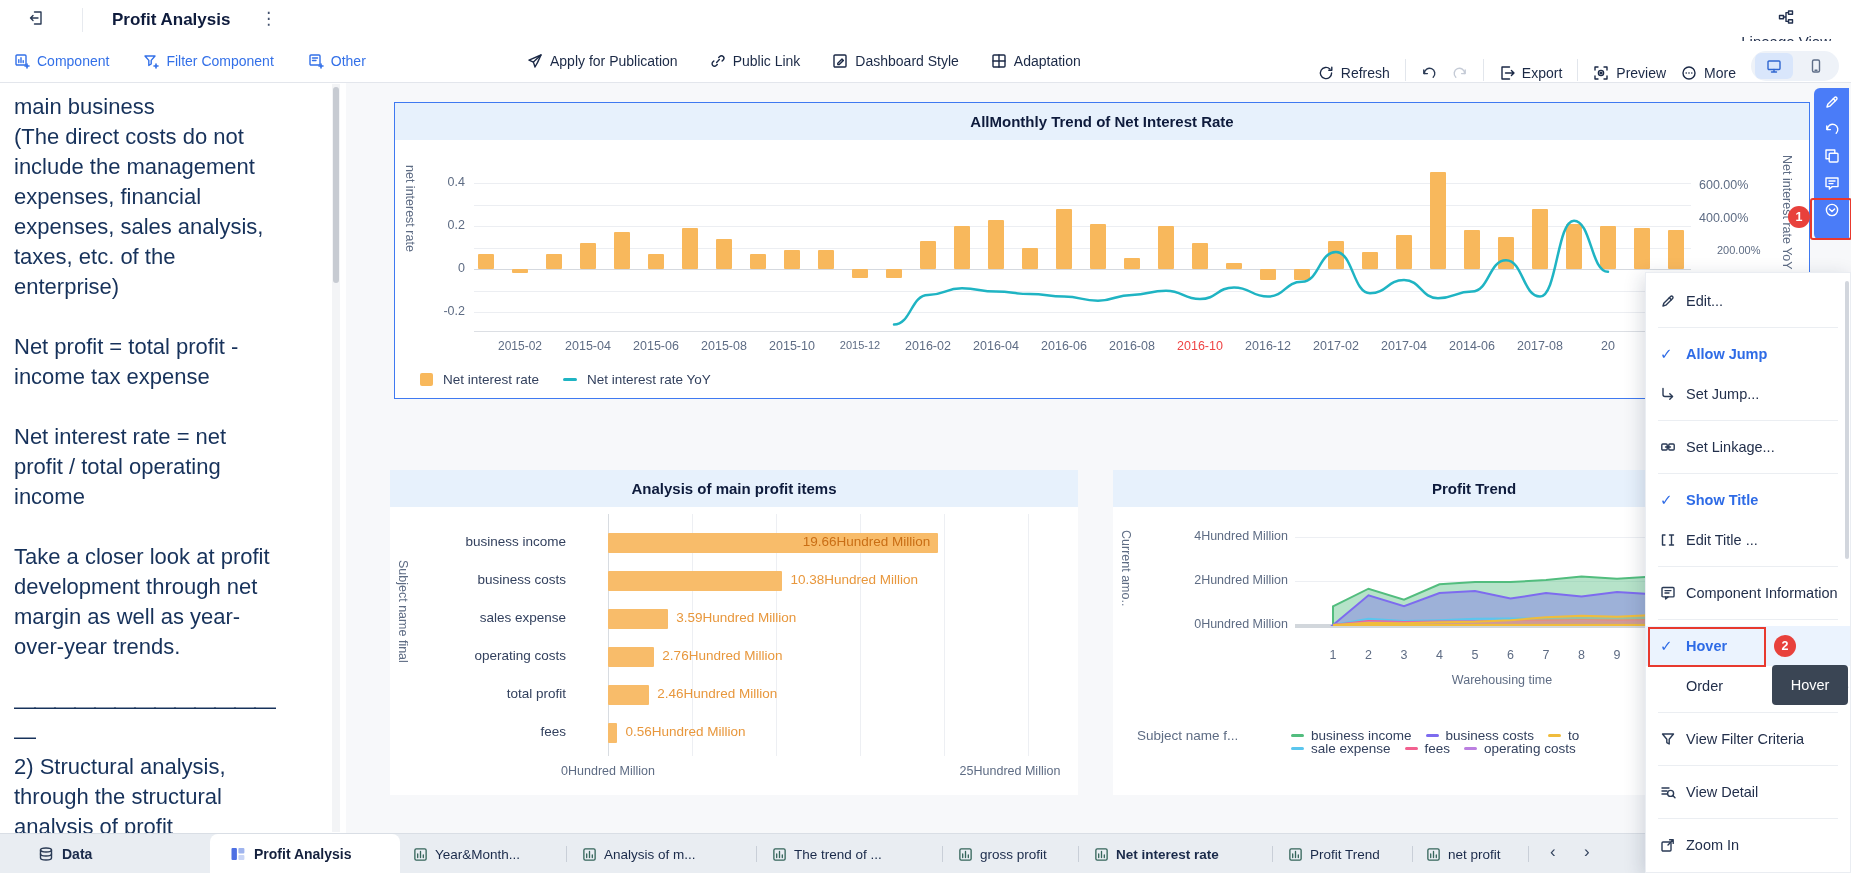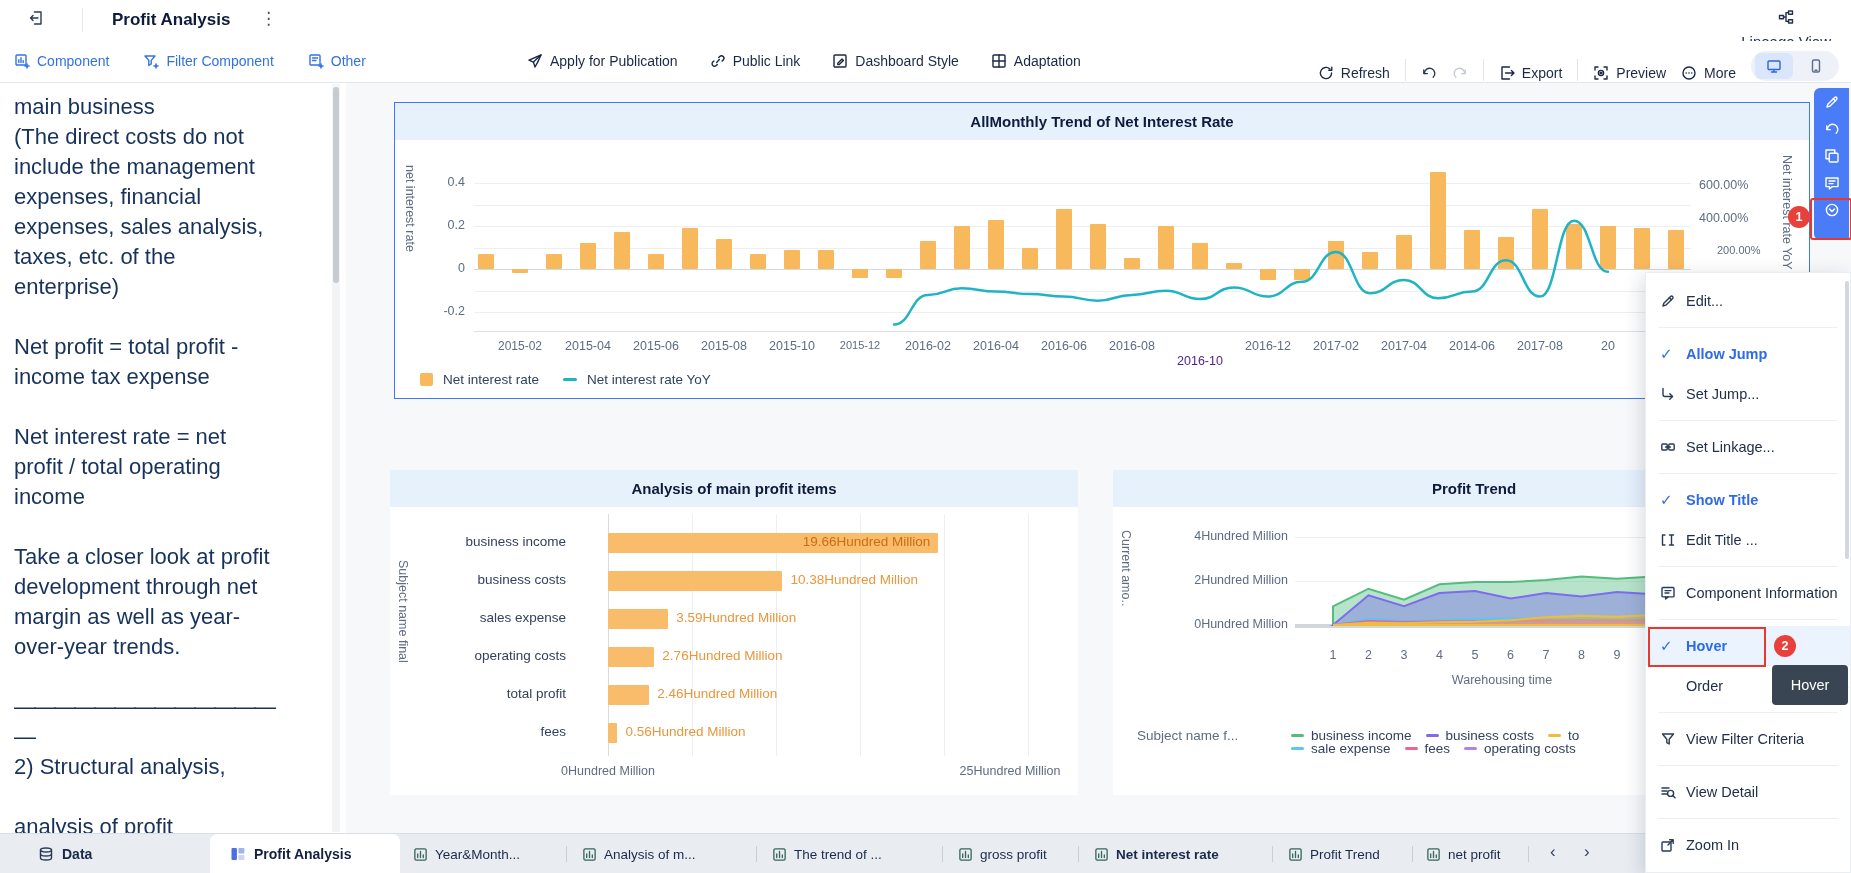--- a/index.html
+++ b/index.html
@@ -237,20 +237,21 @@
         <div style="position: absolute; left: 14px; top: 400px; width: 312px; font-size: 22px; line-height: 30px; color: rgb(23, 50, 91); white-space: nowrap;">income</div>
         <div style="position: absolute; left: 14px; top: 430px; width: 312px; font-size: 22px; line-height: 30px; color: rgb(23, 50, 91); white-space: nowrap;"></div>
         <div style="position: absolute; left: 14px; top: 460px; width: 312px; font-size: 22px; line-height: 30px; color: rgb(23, 50, 91); white-space: nowrap;">Take a closer look at profit</div>
         <div style="position: absolute; left: 14px; top: 490px; width: 312px; font-size: 22px; line-height: 30px; color: rgb(23, 50, 91); white-space: nowrap;">development through net</div>
         <div style="position: absolute; left: 14px; top: 520px; width: 312px; font-size: 22px; line-height: 30px; color: rgb(23, 50, 91); white-space: nowrap;">margin as well as year-</div>
         <div style="position: absolute; left: 14px; top: 550px; width: 312px; font-size: 22px; line-height: 30px; color: rgb(23, 50, 91); white-space: nowrap;">over-year trends.</div>
         <div style="position: absolute; left: 14px; top: 580px; width: 312px; font-size: 22px; line-height: 30px; color: rgb(23, 50, 91); white-space: nowrap;"></div>
         <div class="srule" style="position: absolute; left: 14px; top: 610px; width: 312px; font-size: 22px; line-height: 30px; color: rgb(23, 50, 91); white-space: nowrap;">—————————————</div>
         <div class="srule" style="position: absolute; left: 14px; top: 640px; width: 312px; font-size: 22px; line-height: 30px; color: rgb(23, 50, 91); white-space: nowrap;">—</div>
         <div style="position: absolute; left: 14px; top: 670px; width: 312px; font-size: 22px; line-height: 30px; color: rgb(23, 50, 91); white-space: nowrap;">2) Structural analysis,</div>
+        <div style="position: absolute; left: 14px; top: 700px; width: 312px; font-size: 22px; line-height: 30px; color: rgb(23, 50, 91); white-space: nowrap;">through the structural</div>
         <div style="position: absolute; left: 14px; top: 730px; width: 312px; font-size: 22px; line-height: 30px; color: rgb(23, 50, 91); white-space: nowrap;">analysis of profit</div>
       </div>
       <div style="position: absolute; left: 332px; top: 2px; width: 8px; height: 748px; background: rgb(243, 244, 246);"></div>
       <div style="position: absolute; left: 333px; top: 5px; width: 6px; height: 196px; background: rgb(199, 203, 210); border-radius: 3px;"></div>
       <div style="position: absolute; left: 394px; top: 20px; width: 1416px; height: 297px; background: rgb(255, 255, 255); overflow: hidden; border: 1.5px solid rgb(63, 121, 241); box-sizing: border-box;">
         <div style="position: absolute; left: 0px; top: 0px; width: 100%; height: 37px; background: rgb(231, 241, 252); display: flex; align-items: center; justify-content: center;">
           <div style="position: static; font-size: 15px; font-weight: bold; color: rgb(14, 27, 60);">AllMonthly Trend of Net Interest Rate</div>
         </div>
         <div style="position: absolute; left: 79px; top: 80px; width: 1217px; height: 1px; background: rgb(236, 238, 242);"></div>
         <div style="position: absolute; left: 79px; top: 102px; width: 1217px; height: 1px; background: rgb(236, 238, 242);"></div>
@@ -272,21 +273,21 @@
         <div style="position: absolute; left: 125px; top: 236px; transform: translateX(-50%); font-size: 12px; color: rgb(94, 108, 132); white-space: nowrap;">2015-02</div>
         <div style="position: absolute; left: 193px; top: 236px; transform: translateX(-50%); font-size: 12.5px; color: rgb(94, 108, 132); white-space: nowrap;">2015-04</div>
         <div style="position: absolute; left: 261px; top: 236px; transform: translateX(-50%); font-size: 12.5px; color: rgb(94, 108, 132); white-space: nowrap;">2015-06</div>
         <div style="position: absolute; left: 329px; top: 236px; transform: translateX(-50%); font-size: 12.5px; color: rgb(94, 108, 132); white-space: nowrap;">2015-08</div>
         <div style="position: absolute; left: 397px; top: 236px; transform: translateX(-50%); font-size: 12.5px; color: rgb(94, 108, 132); white-space: nowrap;">2015-10</div>
         <div style="position: absolute; left: 465px; top: 236px; transform: translateX(-50%); font-size: 11px; color: rgb(94, 108, 132); white-space: nowrap;">2015-12</div>
         <div style="position: absolute; left: 533px; top: 236px; transform: translateX(-50%); font-size: 12.5px; color: rgb(94, 108, 132); white-space: nowrap;">2016-02</div>
         <div style="position: absolute; left: 601px; top: 236px; transform: translateX(-50%); font-size: 12.5px; color: rgb(94, 108, 132); white-space: nowrap;">2016-04</div>
         <div style="position: absolute; left: 669px; top: 236px; transform: translateX(-50%); font-size: 12.5px; color: rgb(94, 108, 132); white-space: nowrap;">2016-06</div>
         <div style="position: absolute; left: 737px; top: 236px; transform: translateX(-50%); font-size: 12.5px; color: rgb(94, 108, 132); white-space: nowrap;">2016-08</div>
-        <div style="position: absolute; left: 805px; top: 236px; transform: translateX(-50%); font-size: 12.5px; color: #4c1d95; white-space: nowrap; margin-top: 15px;">2016-10</div>
+        <div style="position: absolute; left: 805px; top: 236px; transform: translateX(-50%); font-size: 12.5px; color: #ef4444; white-space: nowrap;">2016-10</div>
         <div style="position: absolute; left: 873px; top: 236px; transform: translateX(-50%); font-size: 12.5px; color: rgb(94, 108, 132); white-space: nowrap;">2016-12</div>
         <div style="position: absolute; left: 941px; top: 236px; transform: translateX(-50%); font-size: 12.5px; color: rgb(94, 108, 132); white-space: nowrap;">2017-02</div>
         <div style="position: absolute; left: 1009px; top: 236px; transform: translateX(-50%); font-size: 12.5px; color: rgb(94, 108, 132); white-space: nowrap;">2017-04</div>
         <div style="position: absolute; left: 1077px; top: 236px; transform: translateX(-50%); font-size: 12.5px; color: rgb(94, 108, 132); white-space: nowrap;">2014-06</div>
         <div style="position: absolute; left: 1145px; top: 236px; transform: translateX(-50%); font-size: 12.5px; color: rgb(94, 108, 132); white-space: nowrap;">2017-08</div>
         <div style="position: absolute; left: 1213px; top: 236px; transform: translateX(-50%); font-size: 12.5px; color: rgb(94, 108, 132); white-space: nowrap;">20</div>
         <div style="position: absolute; left: 83px; top: 150.95px; width: 16px; height: 15.05px; background: rgb(248, 184, 92); border-radius: 1px;"></div>
         <div style="position: absolute; left: 117px; top: 166px; width: 16px; height: 4.3px; background: rgb(248, 184, 92); border-radius: 1px;"></div>
         <div style="position: absolute; left: 151px; top: 150.95px; width: 16px; height: 15.05px; background: rgb(248, 184, 92); border-radius: 1px;"></div>
         <div style="position: absolute; left: 185px; top: 140.2px; width: 16px; height: 25.8px; background: rgb(248, 184, 92); border-radius: 1px;"></div>

